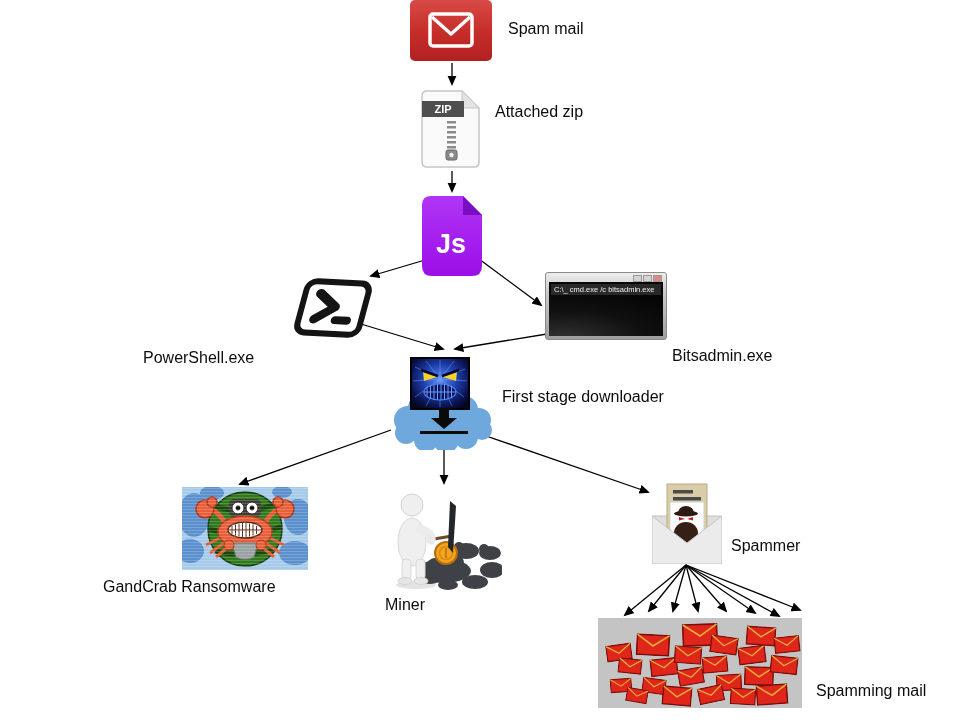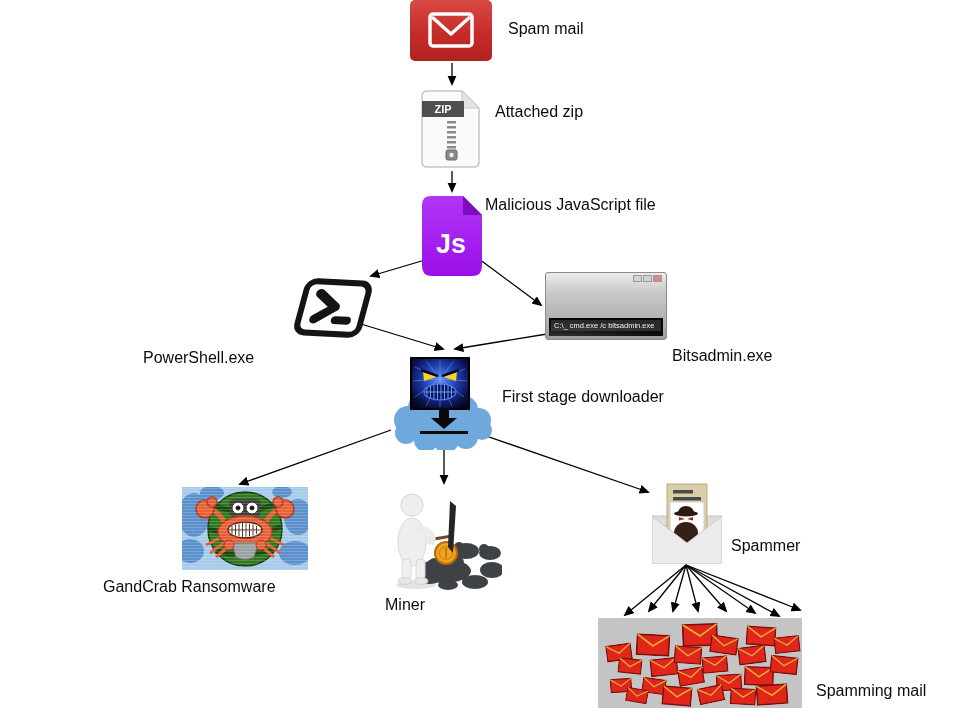--- a/index.html
+++ b/index.html
@@ -18,21 +18,21 @@
   
   #ps-icon{left:299px;top:279px;width:56px;height:46px;border:6px solid #141414;border-radius:12px;
            background:#fff;transform:rotate(3deg) skewX(-12deg);}
   
   #cmd-window{left:545px;top:272px;width:122px;height:68px;border:1px solid #8a8a8a;border-radius:3px;
               background:linear-gradient(180deg,#ececec 0%,#c9c9c9 30%,#9f9f9f 100%);box-sizing:border-box;}
   #cmd-buttons{position:absolute;top:2px;right:4px;display:flex;gap:1px;}
   #cmd-buttons span{display:block;width:7px;height:5px;background:#d3d3d3;border:1px solid #9a9a9a;}
   #cmd-buttons span.close{background:#d98a84;}
   #cmd-body{position:absolute;left:3px;right:3px;top:9px;bottom:3px;
-            background:radial-gradient(130% 95% at 12% 105%,#323232 0%,#101010 55%,#050505 100%);margin-top:36px;}
+            background:radial-gradient(130% 95% at 12% 105%,#323232 0%,#101010 55%,#050505 100%);}
   #cmd-title{margin:2px 2px 0 2px;background:rgba(255,255,255,0.14);color:#f2f2f2;
              font-size:7.5px;line-height:11px;padding-left:3px;white-space:nowrap;overflow:hidden;
              font-family:"Liberation Sans",sans-serif;}
   
   #dl-cloud{left:388px;top:386px;width:104px;height:64px;}
   #dl-monitor{left:410px;top:357px;width:60px;height:53px;}
   #dl-shaft{left:439px;top:408px;width:10px;height:11px;background:#0a0a0a;}
   #dl-head{left:431px;top:418px;width:0;height:0;border-left:13px solid transparent;
            border-right:13px solid transparent;border-top:11px solid #0a0a0a;}
   #dl-line{left:420px;top:431px;width:48px;height:3px;background:#0a0a0a;}
@@ -126,21 +126,20 @@
         <linearGradient id="jsgrad" x1="0" y1="0" x2="0" y2="1">
           <stop offset="0%" stop-color="#b135f6"></stop>
             <stop offset="100%" stop-color="#9a0fe8"></stop>
         </linearGradient>
       </defs>
       <path d="M9,0 H41 L60,19 V70 Q60,80 50,80 H10 Q0,80 0,70 V9 Q0,0 9,0 Z" fill="url(#jsgrad)"></path>
       <path d="M41,0 L41,19 L60,19 Z" fill="#7c0cc0"></path>
       <text x="29" y="57" text-anchor="middle" font-family="Liberation Sans, sans-serif" font-size="27" font-weight="bold" fill="#ffffff">Js</text>
     </svg>
   </div>
-  <div class="lbl" id="lbl-malicious-js">Malicious JavaScript file</div>
 
   <div class="abs" id="ps-icon">
     <svg width="56" height="46" viewBox="0 0 56 46">
       <path d="M12,9 L30,22 L12,35" fill="none" stroke="#141414" stroke-width="9" stroke-linejoin="round" stroke-linecap="round"></path>
       <rect x="29" y="31" width="20" height="8" rx="4" fill="#141414"></rect>
     </svg>
   </div>
   <div class="lbl" id="lbl-powershell">PowerShell.exe</div>
 
   <div class="abs" id="cmd-window">

